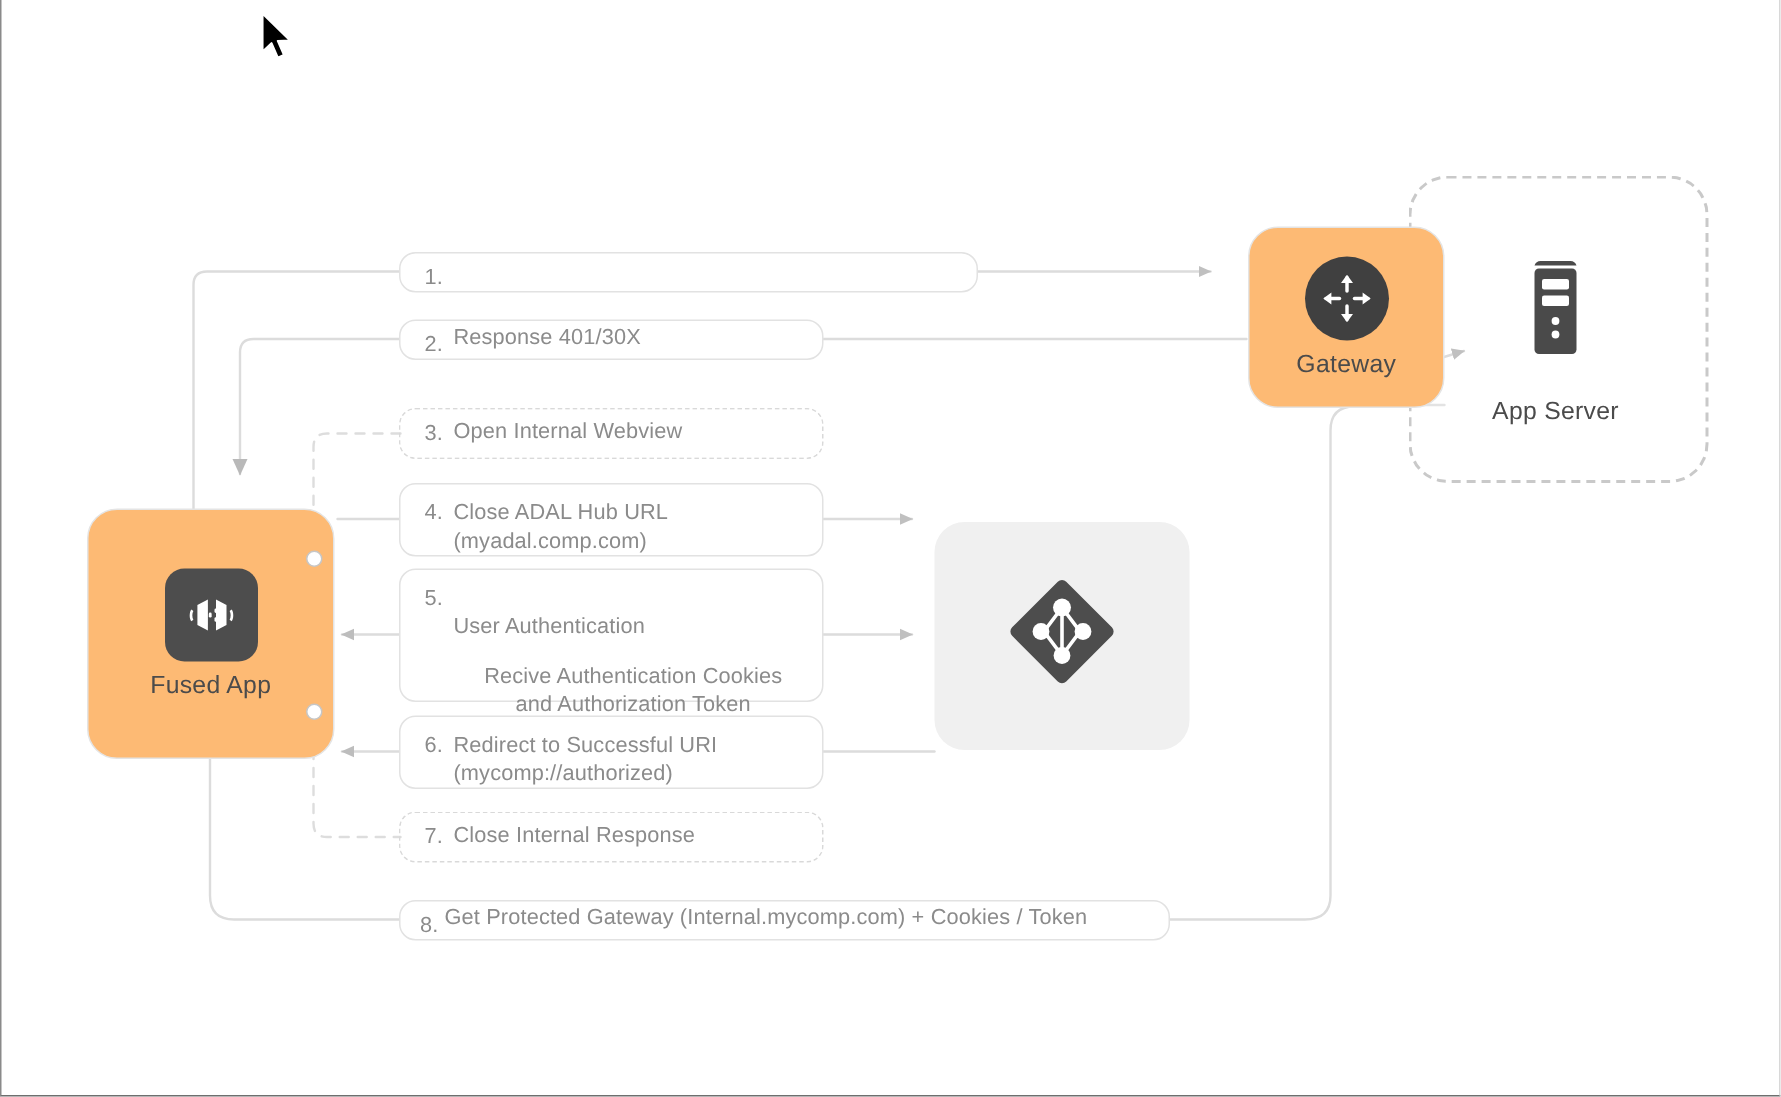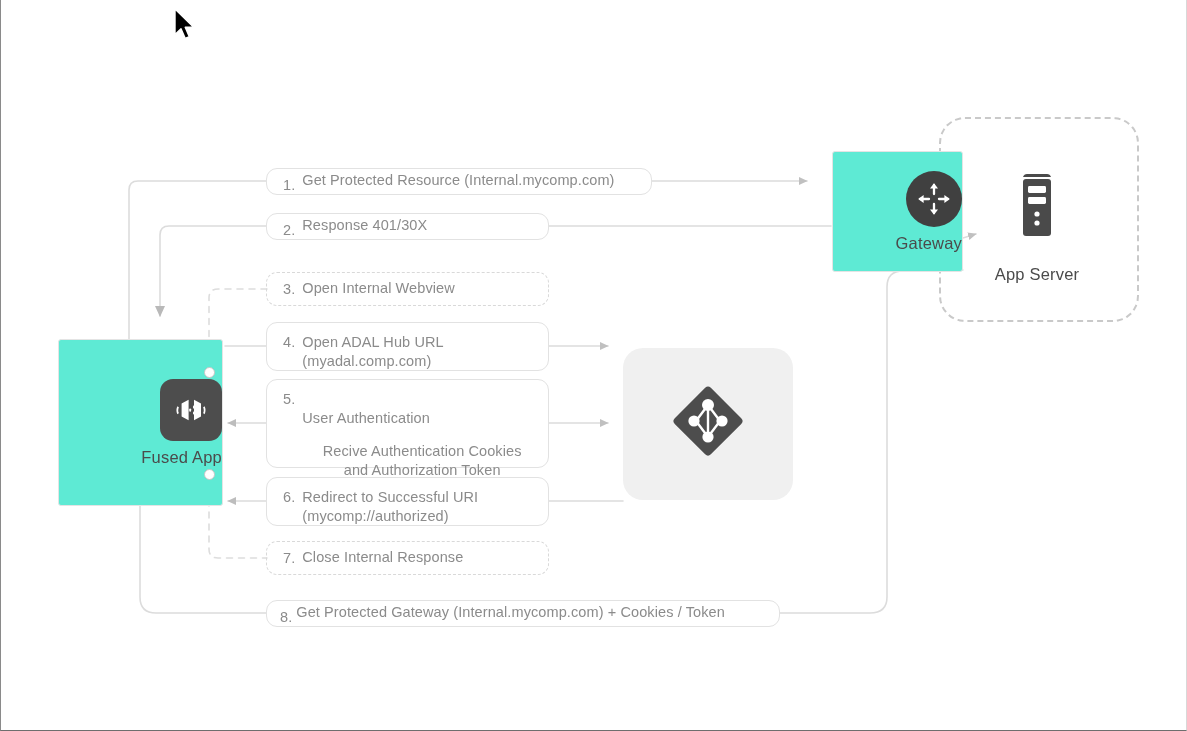--- a/index.html
+++ b/index.html
@@ -70,24 +70,23 @@
   
   .node {
     position: absolute;
     box-sizing: border-box;
     display: flex;
     flex-direction: column;
     align-items: center;
     justify-content: center;
   }
   .node-card {
-    background: #5eead4;
+    background: #fdba74;
     border: 1px solid #e4e4e4;
-    border-radius: 3px;
-    align-items: flex-end;
+    border-radius: 20px;
   }
   .node-plain { background: transparent; gap: 16px; }
   .node-tinted {
     background: #f0f0f0;
     border-radius: 20px;
   }
   .node-label {
     color: #4b4b4b;
     font-size: 16.5px;
     letter-spacing: .2px;
@@ -257,36 +256,35 @@
         <rect x="18" y="27" width="18" height="7" rx="1.4" fill="#ffffff"></rect>
         <circle cx="27" cy="44" r="2.6" fill="#ffffff"></circle>
         <circle cx="27" cy="53" r="2.6" fill="#ffffff"></circle>
       </svg>
     </div>
     <div class="node-label">App Server</div>
   </div>
 
   <div class="step" style="left:265px; top:168px; width:386px; height:27px;">
     <span class="num">1.</span>
-    <span class="txt">Get Protected Resource (Internal.mycomp.com)</span>
   </div>
 
   <div class="step" style="left:265px; top:213px; width:283px; height:27px;">
     <span class="num">2.</span>
     <span class="txt">Response 401/30X</span>
   </div>
 
   <div class="step dashed" style="left:265px; top:272px; width:283px; height:34px;">
     <span class="num">3.</span>
     <span class="txt">Open Internal Webview</span>
   </div>
 
   <div class="step stacked" style="left:265px; top:322px; width:283px; height:49px;">
     <span class="num">4.</span>
-    <span class="txt">Open ADAL Hub URL
+    <span class="txt">Close ADAL Hub URL
 (myadal.comp.com)</span>
   </div>
 
   <div class="step stacked" style="left:265px; top:379px; width:283px; height:89px;">
     <span class="num">5.</span>
     <span class="txt">
       <span>User Authentication</span>
       <span class="sub">Recive Authentication Cookies
 and Authorization Token</span>
     </span>

